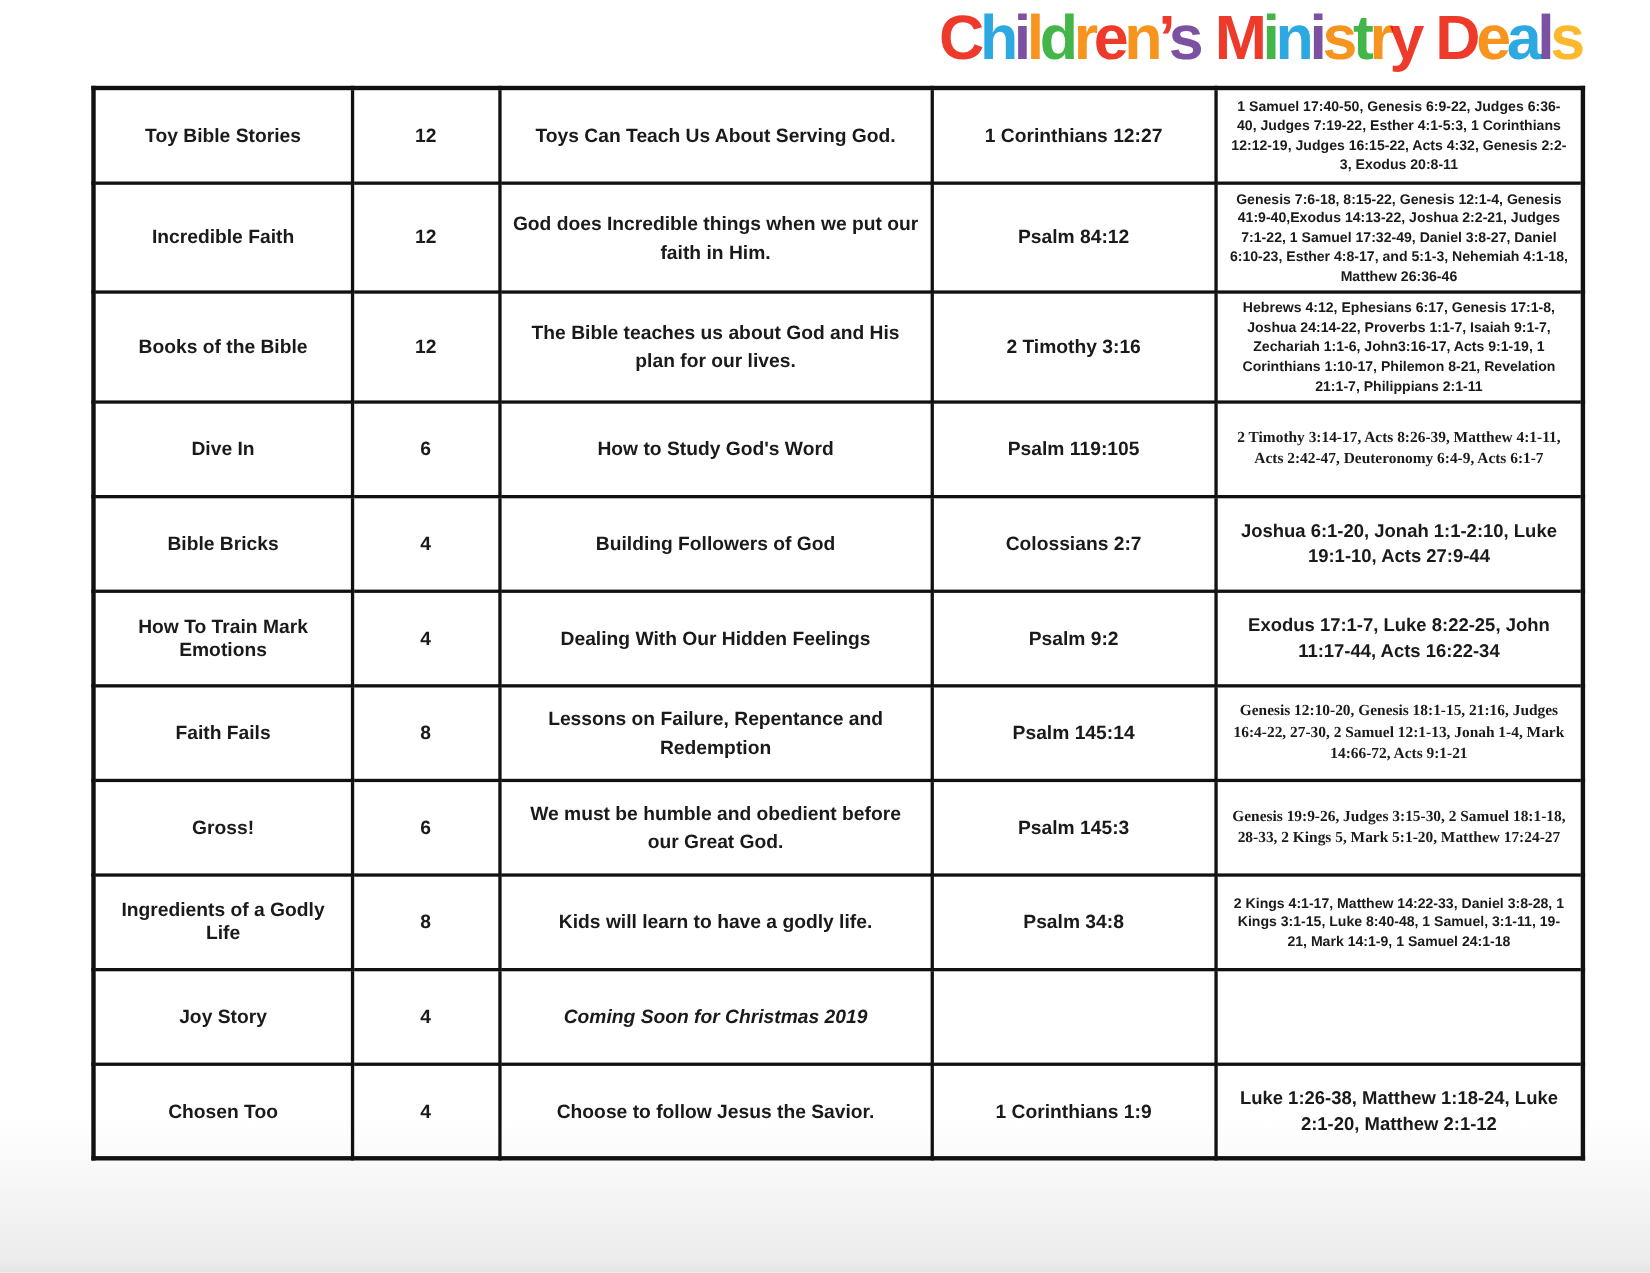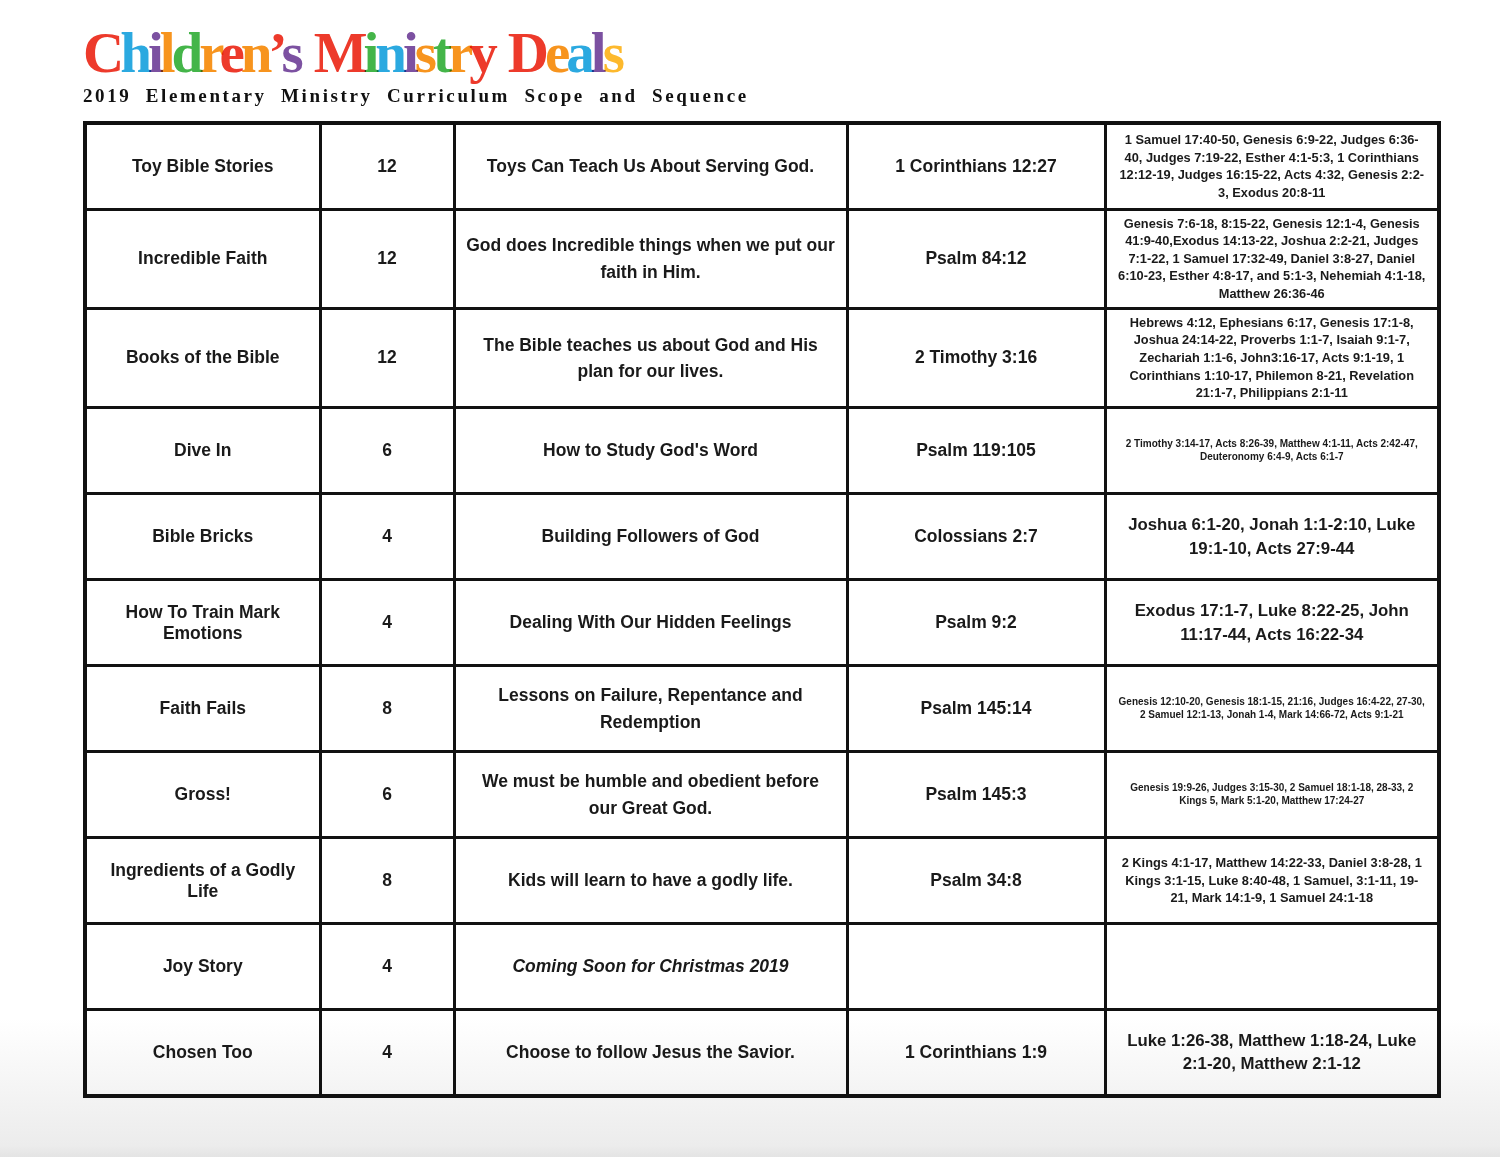--- a/index.html
+++ b/index.html
@@ -5,21 +5,21 @@
   * { margin:0; padding:0; box-sizing:border-box; }
   html,body { width:1500px; height:1157px; overflow:hidden; }
   body {
     font-family:"Liberation Sans", sans-serif;
     background:linear-gradient(180deg,#ffffff 0%,#ffffff 88%,#ececec 99%,#e4e4e4 100%);
     color:#1a1a1a;
   }
   .sheet { width:1354px; margin-left:83px; }
 
   
-  .masthead { text-align:left; padding-top:24px;font-family:Liberation Serif, serif; }
+  .masthead { text-align:right; padding-top:7px; }
   .logo {
     font-weight:bold;
     font-size:57px;
     letter-spacing:-4px;
     line-height:1.0;
     white-space:nowrap;
   }
   .logo span { mix-blend-mode:multiply; }
   .logo .logo-space { display:inline-block; width:14px; }
   .subtitle {
@@ -62,31 +62,30 @@
     padding:4px 8px;
   }
   .td { height:86px; font-weight:bold; padding:4px 10px;margin-left:28px; }
 
   .series-text, .lessons-text, .verse-text { font-size:17.5px; }
   .main-point { font-size:17.5px; line-height:1.5; display:inline-block; }
   .main-point.italic { font-style:italic;text-align:right; }
 
   .supporting { display:inline-block; line-height:1.38; }
   .supporting.s-sm { font-size:12.8px; }
-  .supporting.s-md { font-size:10px; }
+  .supporting.s-md { font-size:14px;font-family:Liberation Serif, serif; }
   .supporting.s-lg { font-size:16.8px; }
 </style>
 </head>
 <body>
 
 <div class="sheet">
 
   <div class="masthead">
     <div class="logo"><span style="color: rgb(237, 58, 43);">C</span><span style="color: rgb(43, 169, 224);">h</span><span style="color: rgb(124, 81, 161);">i</span><span style="color: rgb(247, 148, 30);">l</span><span style="color: rgb(68, 181, 73);">d</span><span style="color: rgb(247, 148, 30);">r</span><span style="color: rgb(237, 58, 43);">e</span><span style="color: rgb(247, 148, 30);">n</span><span style="color: rgb(237, 58, 43);">’</span><span style="color: rgb(124, 81, 161);">s</span><span class="logo-space"></span><span style="color: rgb(237, 58, 43);">M</span><span style="color: rgb(68, 181, 73);">i</span><span style="color: rgb(43, 169, 224);">n</span><span style="color: rgb(124, 81, 161);">i</span><span style="color: rgb(247, 148, 30);">s</span><span style="color: rgb(68, 181, 73);">t</span><span style="color: rgb(247, 148, 30);">r</span><span style="color: rgb(237, 58, 43);">y</span><span class="logo-space"></span><span style="color: rgb(237, 58, 43);">D</span><span style="color: rgb(247, 148, 30);">e</span><span style="color: rgb(43, 169, 224);">a</span><span style="color: rgb(124, 81, 161);">l</span><span style="color: rgb(253, 185, 45);">s</span></div>
-    <div class="subtitle">2019 Elementary Ministry Curriculum Scope and Sequence</div>
   </div>
 
   <div class="cmtable">
     <div style="display:table-row-group">
   <div class="trow">
     <div class="td col-1"><span class="series-text">Toy Bible Stories</span></div>
     <div class="td col-2"><span class="lessons-text">12</span></div>
     <div class="td col-3"><span class="main-point">Toys Can Teach Us About Serving God.</span></div>
     <div class="td col-4"><span class="verse-text">1 Corinthians 12:27</span></div>
     <div class="td col-5"><span class="supporting s-sm">1 Samuel 17:40-50, Genesis 6:9-22, Judges 6:36-40, Judges 7:19-22, Esther 4:1-5:3, 1 Corinthians 12:12-19, Judges 16:15-22, Acts 4:32,  Genesis 2:2-3, Exodus 20:8-11</span></div>

